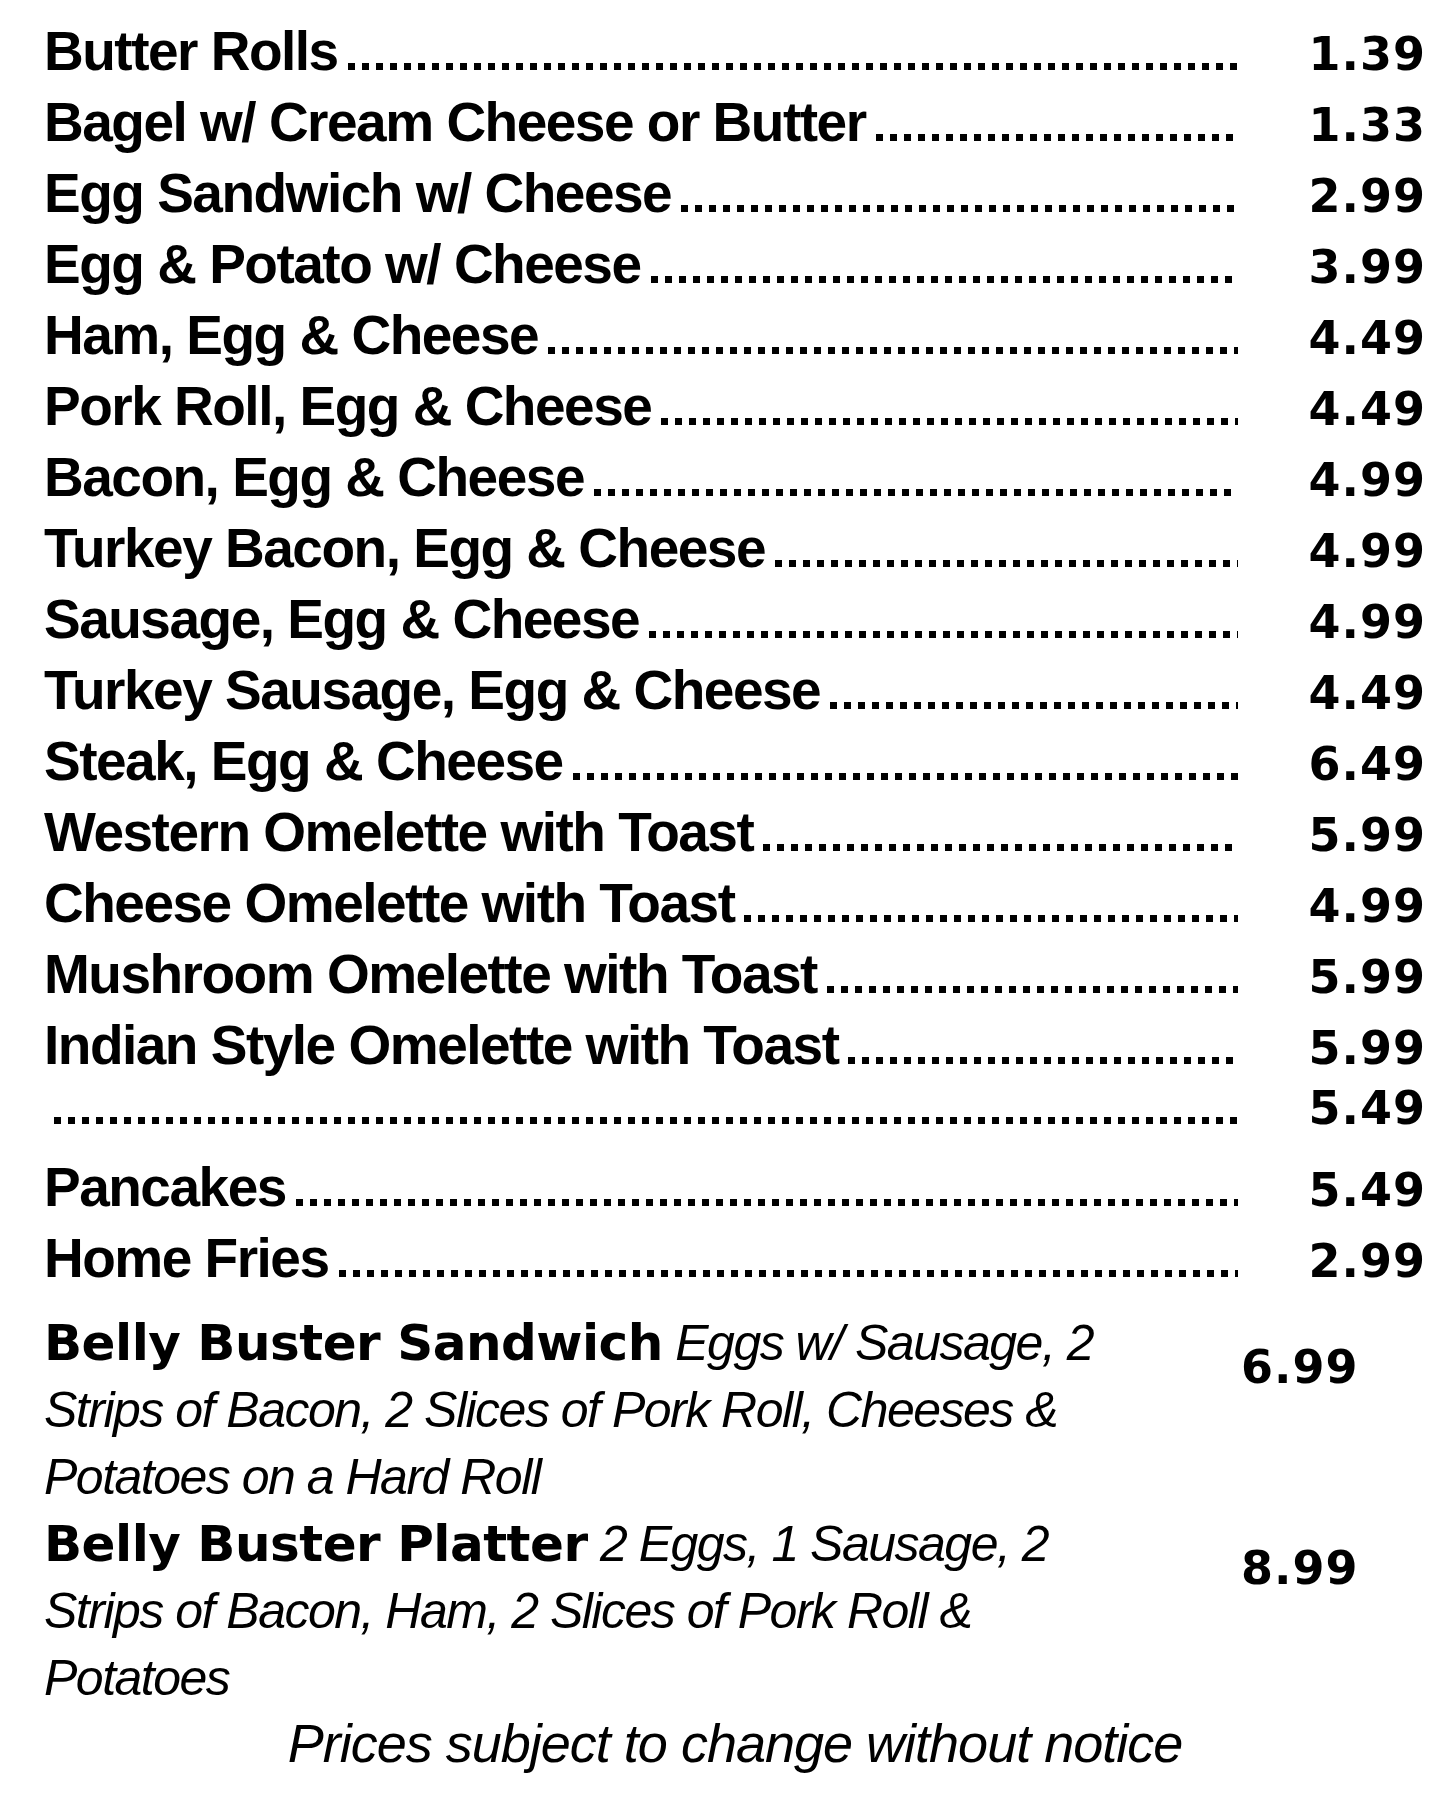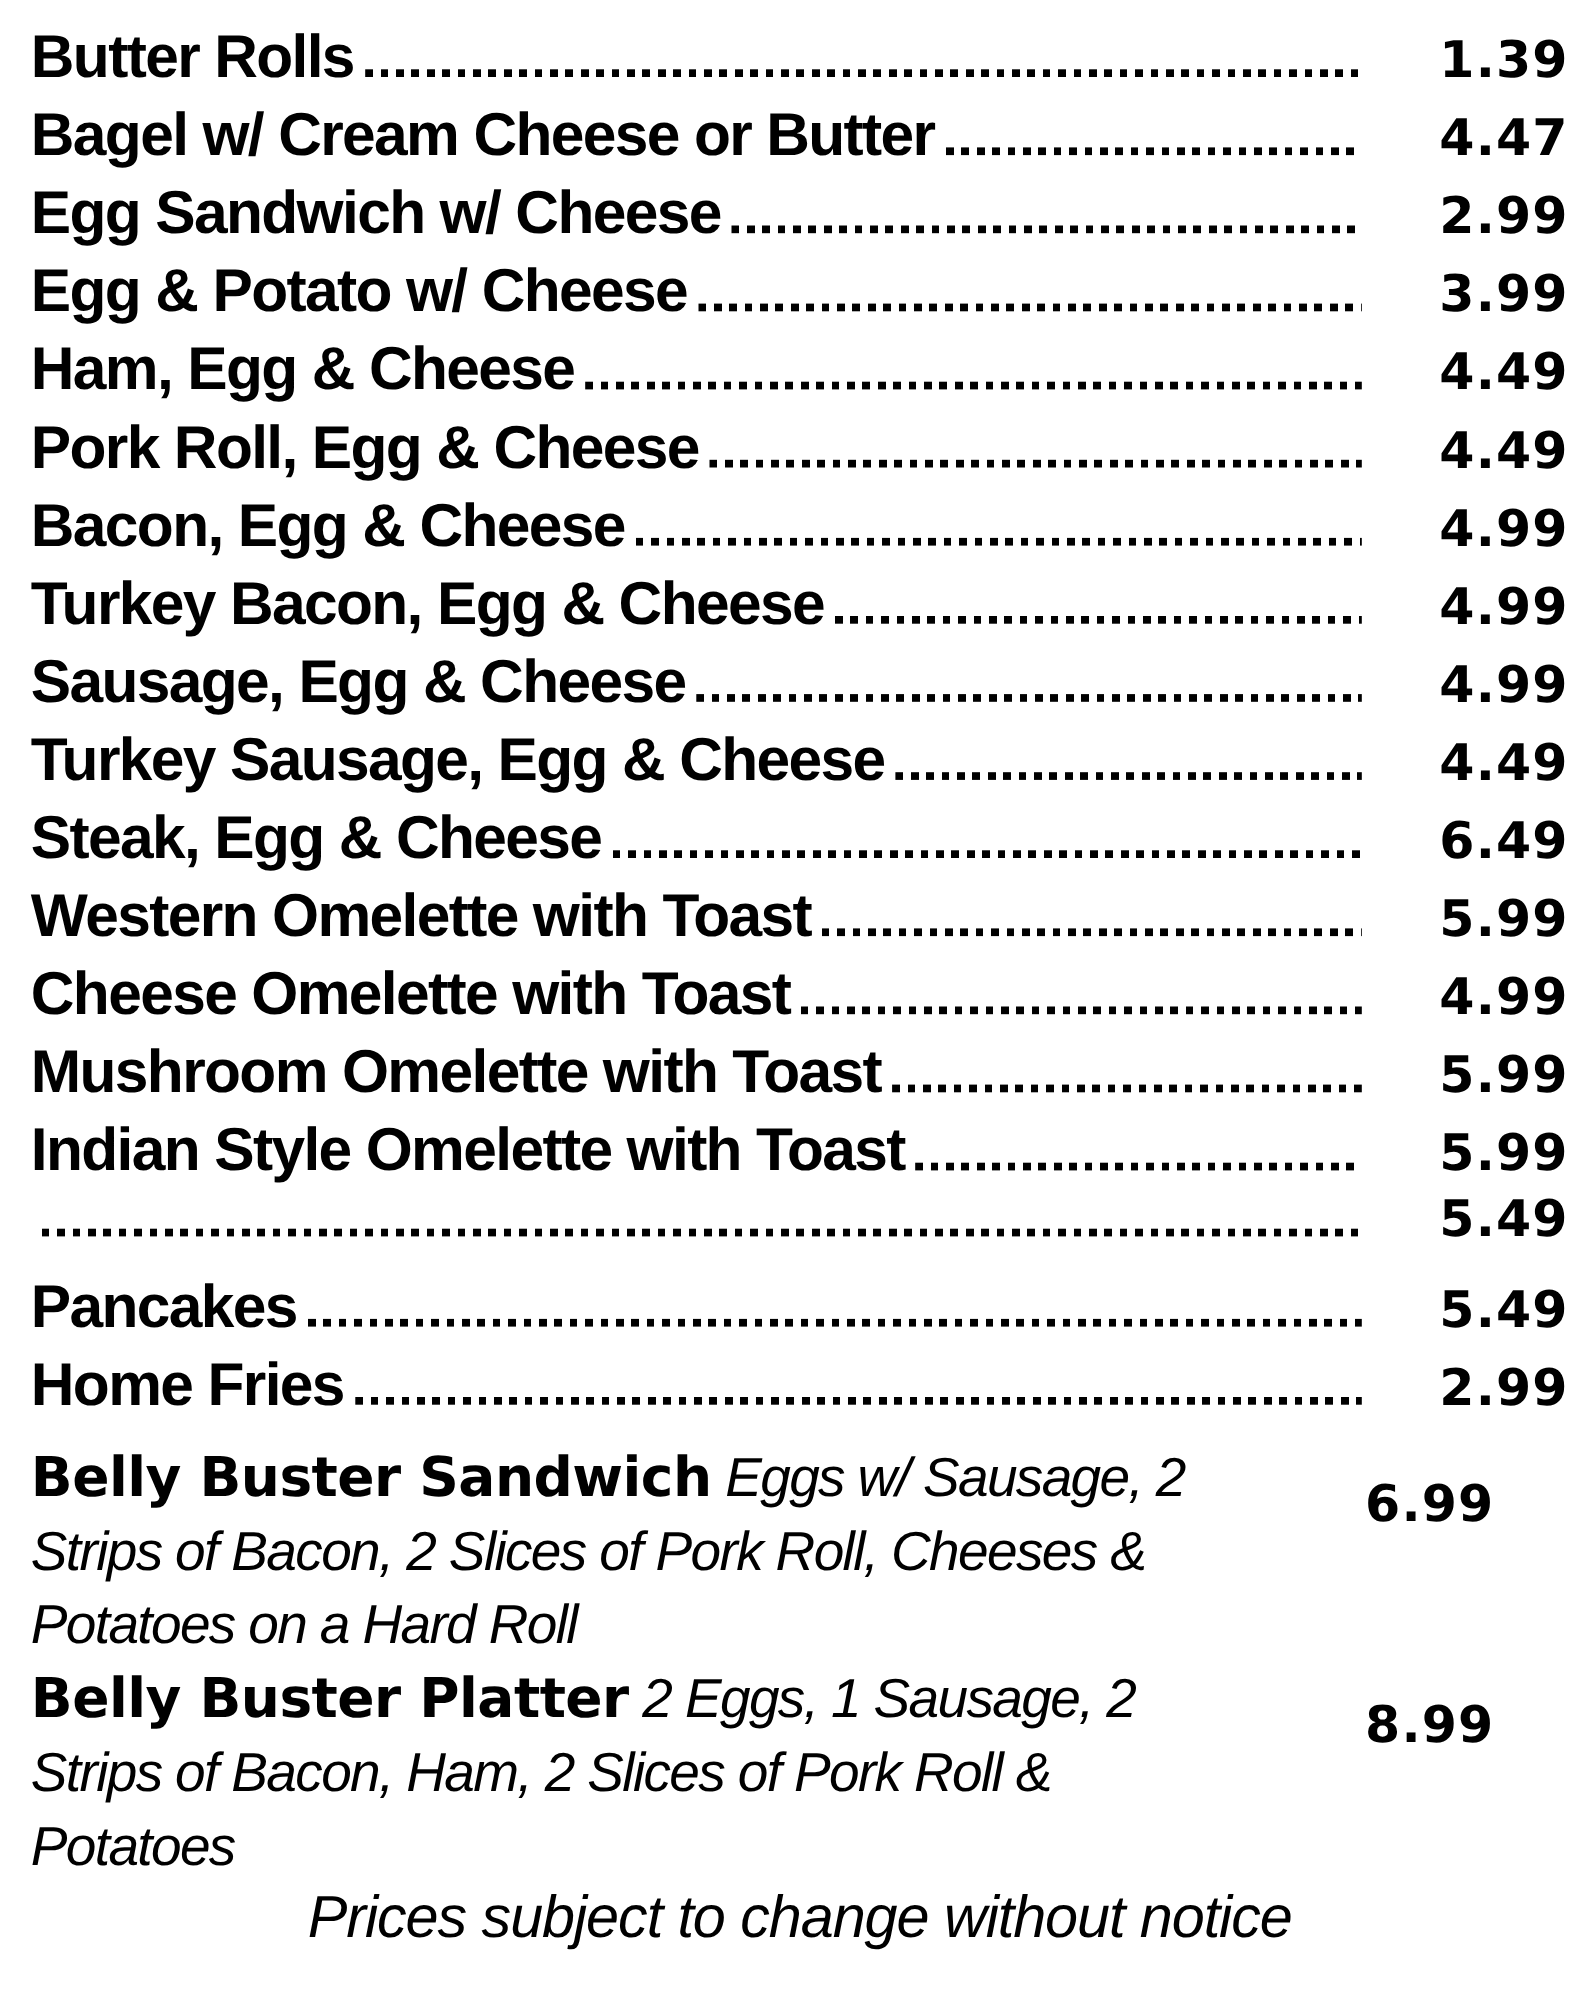--- a/index.html
+++ b/index.html
@@ -6,21 +6,21 @@
   html, body { margin: 0; padding: 0; }
   body {
     width: 1440px;
     height: 1819px;
     background: #ffffff;
     color: #000000;
     overflow: hidden;
     font-family: "Liberation Sans", sans-serif;
   }
   .menu {
-    padding: 16px 14px 0 28px;
+    padding: 16px 14px 0 44px;
     width: 100%;
     height: 100%;
   }
   
   .row {
     display: flex;
     align-items: baseline;
     height: 71px;
     width: 100%;
   }
@@ -99,21 +99,21 @@
 <div class="menu">
 
   <div class="row">
     <span class="item-name">Butter Rolls</span>
     <div class="leader"></div>
     <span class="item-price">1.39</span>
   </div>
   <div class="row">
     <span class="item-name">Bagel w/ Cream Cheese or Butter</span>
     <div class="leader"></div>
-    <span class="item-price">4.47</span>
+    <span class="item-price">1.33</span>
   </div>
   <div class="row">
     <span class="item-name">Egg Sandwich w/ Cheese</span>
     <div class="leader"></div>
     <span class="item-price">2.99</span>
   </div>
   <div class="row">
     <span class="item-name">Egg &amp; Potato w/ Cheese</span>
     <div class="leader"></div>
     <span class="item-price">3.99</span>

